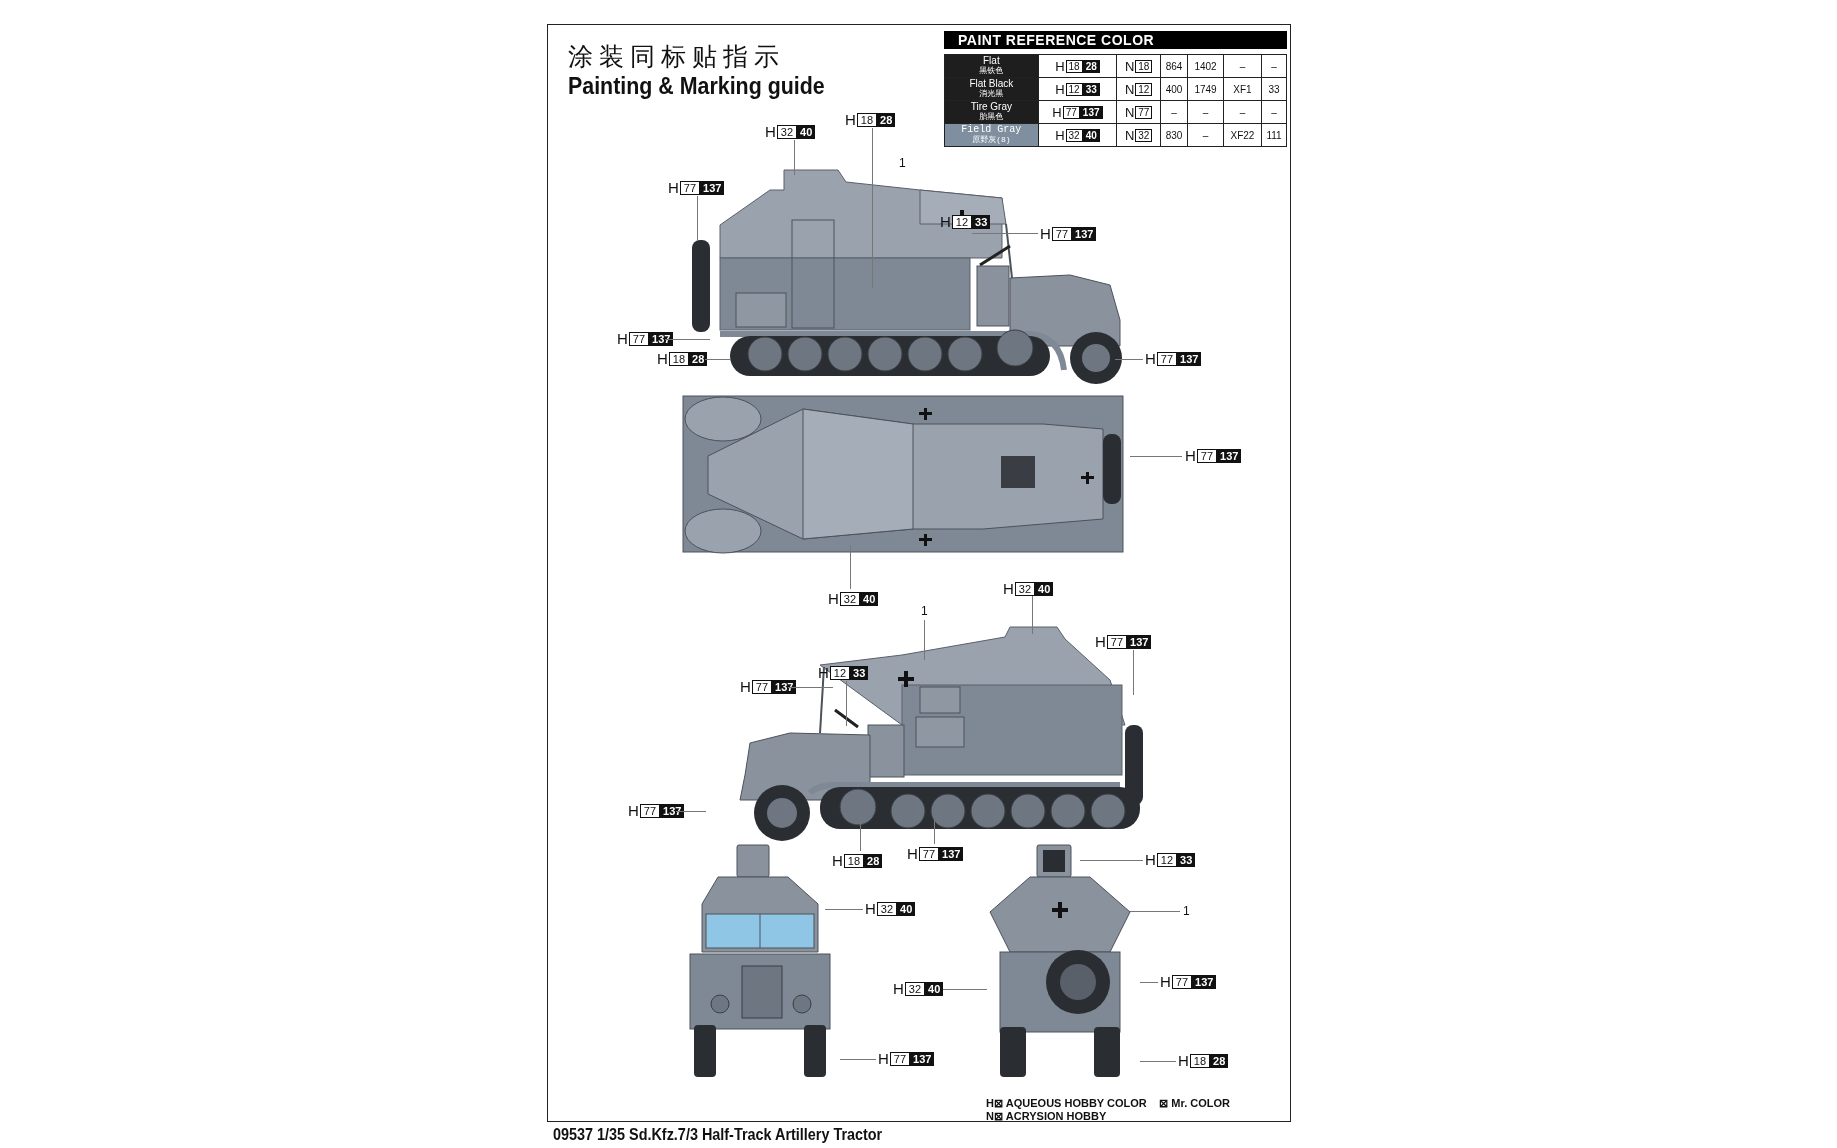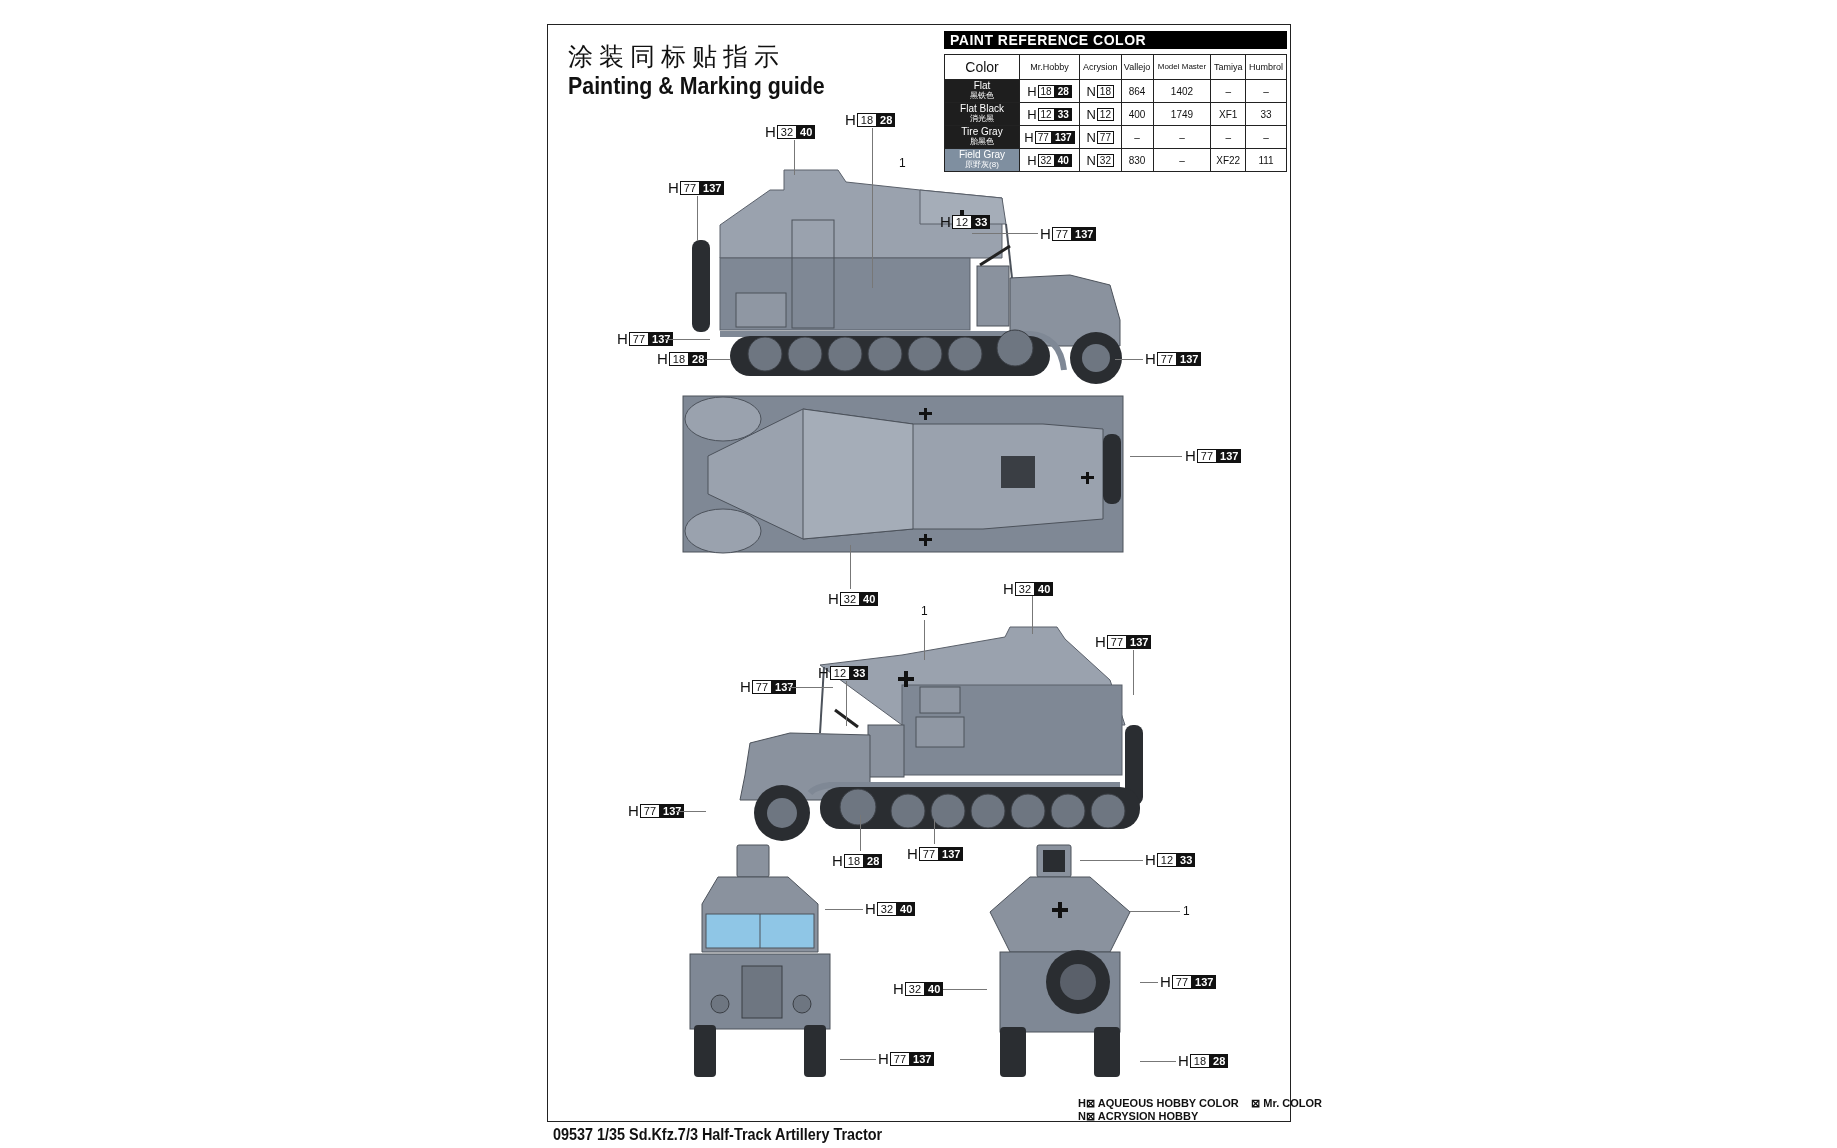--- a/index.html
+++ b/index.html
@@ -1,62 +1,53 @@
 <!DOCTYPE html>
 <html><head>
 <meta charset="utf-8">
 <style>
   html,body{margin:0;padding:0;background:#fff;}
   body{width:1837px;height:1148px;position:relative;overflow:hidden;font-family:"Liberation Sans",sans-serif;color:#111;}
   .frame{position:absolute;left:547px;top:24px;width:744px;height:1098px;border:1.5px solid #222;box-sizing:border-box;}
   .abs{position:absolute;}
   .title-cn{left:568px;top:40px;font-size:25px;letter-spacing:6px;font-family:"DejaVu Sans",sans-serif;}
   .title-en{left:568px;top:73px;font-size:23px;font-weight:bold;transform:scaleX(0.93);transform-origin:left;}
-  .prt-head{left:944px;top:31px;width:343px;height:18px;background:#000;color:#fff;font-weight:bold;font-size:14px;line-height:18px;padding-left:6px;box-sizing:border-box;letter-spacing:0.5px;}
+  .prt-head{left:944px;top:31px;width:343px;height:18px;background:#000;color:#fff;font-weight:bold;font-size:14px;line-height:18px;padding-left:14px;box-sizing:border-box;letter-spacing:0.5px;}
   table.paint{position:absolute;left:944px;top:54px;width:343px;border-collapse:collapse;font-size:12px;}
   table.paint td,table.paint th{border:1px solid #222;text-align:center;padding:0;height:22px;}
   table.paint th{font-weight:normal;font-size:9px;height:24px;}
   table.paint th.color-h{font-size:14px;width:74px;}
   table.paint td.cname{background:#1e1e1e;color:#fff;font-size:10px;line-height:10px;}
-  table.paint td.cname.fg{background:#7f8fa0;}
+  table.paint td.cname.fg{background:#7f8fa0;font-family:Liberation Mono, monospace;}
   table.paint td.cname .cn{font-size:8px;display:block;}
   table.paint td.val{font-size:10px;}
   .code{display:inline-flex;align-items:center;font-size:13px;white-space:nowrap;}
   .code .pre{margin-right:1px;}
   .code .w{border:1px solid #111;padding:0 2px;font-size:10px;line-height:11px;background:#fff;}
   .code .b{background:#111;color:#fff;padding:0 3px;font-size:10px;line-height:13px;font-weight:bold;}
   .callout{position:absolute;display:inline-flex;align-items:center;font-size:15px;white-space:nowrap;}
   .callout .w{border:1px solid #111;padding:0 3px;font-size:11px;line-height:12px;background:#fff;margin-left:1px;}
   .callout .b{background:#111;color:#fff;padding:0 3px;font-size:11px;line-height:14px;font-weight:bold;}
   .leader{position:absolute;background:#777;}
   .num1{position:absolute;font-size:12px;}
-  .legend{left:1078px;top:1097px;font-size:11px;font-weight:bold;line-height:13px;}
+  .legend{left:986px;top:1097px;font-size:11px;font-weight:bold;line-height:13px;}
   .footer{left:553px;top:1126px;font-size:16px;font-weight:bold;transform:scaleX(0.9);transform-origin:left;}
   svg.veh{position:absolute;overflow:visible;}
 </style>
 </head>
 <body>
 
 <div class="frame"></div>
 
 <div class="abs title-cn">涂装同标贴指示</div>
 <div class="abs title-en">Painting &amp; Marking guide</div>
 
 <div class="abs prt-head">PAINT  REFERENCE COLOR</div>
 <table class="paint">
   <tbody>
-      <tr>
-    <th class="color-h">Color</th>
-    <th>Mr.Hobby</th>
-    <th>Acrysion</th>
-    <th>Vallejo</th>
-    <th style="line-height:8px;font-size:8px;">Model Master</th>
-    <th>Tamiya</th>
-    <th>Humbrol</th>
-  </tr>
   <tr>
     <td class="cname"><span>Flat</span><span class="cn">黑铁色</span></td>
     <td><span class="code">
             <span class="pre">H</span>
             <span class="w">18</span>
             <span class="b">28</span>
           </span></td>
     <td><span class="code">
             <span class="pre">N</span>
             <span class="w">18</span>

